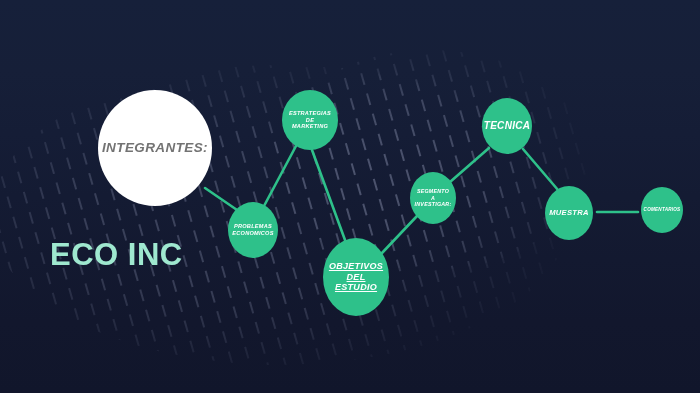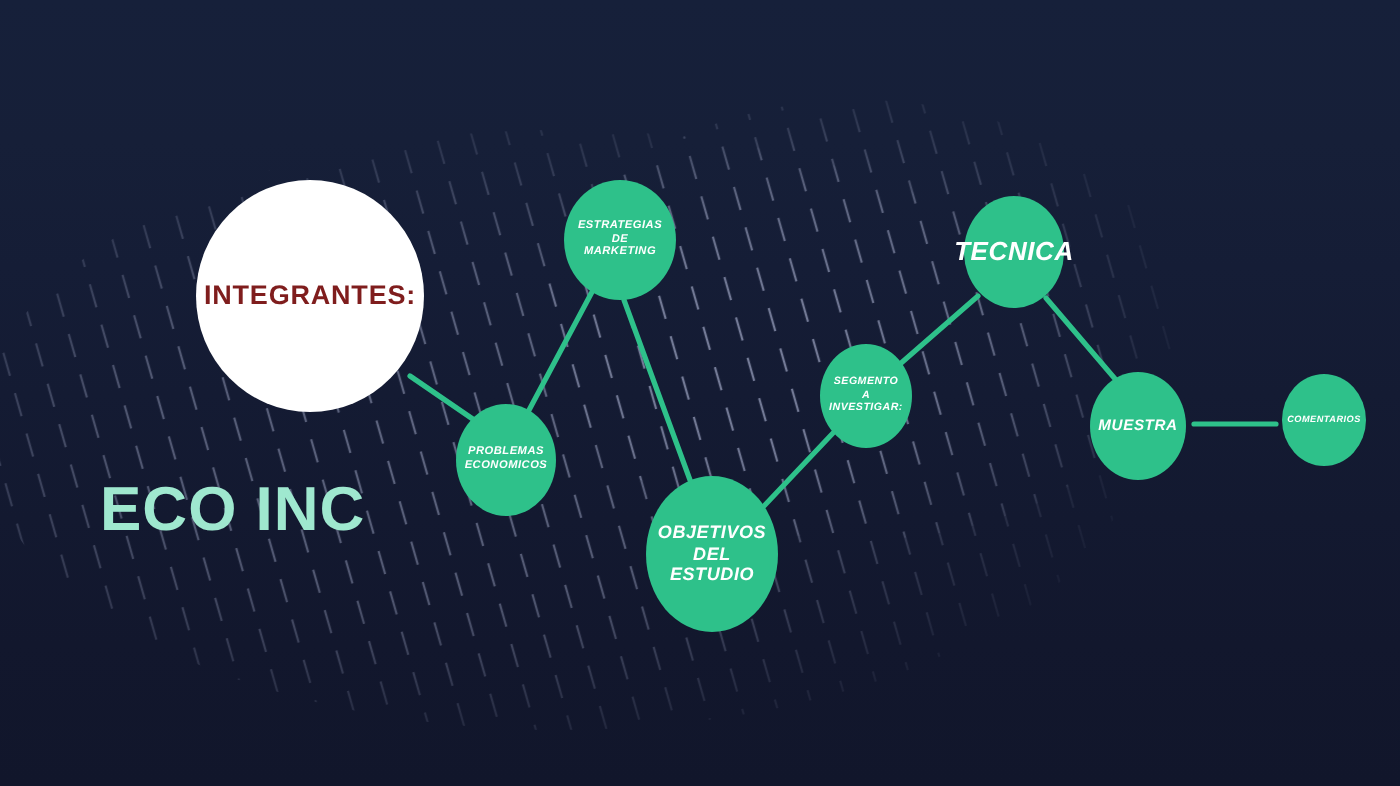--- a/index.html
+++ b/index.html
@@ -57,37 +57,38 @@
     line-height: 1.22;
   }
   .node-green {
     background: #2ec18a;
     color: #ffffff;
     font-style: italic;
     font-weight: 700;
   }
   .node-white {
     background: #ffffff;
-    color: #7f1d1d;
+    color: #737373;
+    font-style: italic;
     font-weight: 700;
   }
   .node-label {
     display: block;
     padding: 0 4px;
     white-space: pre-line;
   }
 
   
   #node-integrantes { left: 98px;  top: 90px;  width: 114px; height: 116px; font-size: 13.5px; letter-spacing: 0.4px; }
   #node-estrategias { left: 282px; top: 90px;  width: 56px;  height: 60px;  font-size: 5.6px;  letter-spacing: 0.25px; }
   #node-problemas   { left: 228px; top: 202px; width: 50px;  height: 56px;  font-size: 5.6px;  letter-spacing: 0.25px; }
   #node-objetivos   { left: 323px; top: 297px; width: 66px;  height: 0; }
-  #node-objetivos   { left: 323px; top: 238px; width: 66px;  height: 78px;  font-size: 9px;   letter-spacing: 0.3px; }
+  #node-objetivos   { left: 323px; top: 238px; width: 66px;  height: 78px;  font-size: 9px;   letter-spacing: 0.3px; text-decoration: underline; }
   #node-segmento    { left: 410px; top: 172px; width: 46px;  height: 52px;  font-size: 5.3px;  letter-spacing: 0.25px; }
-  #node-tecnica     { left: 482px; top: 98px;  width: 50px;  height: 56px;  font-size: 13px;  letter-spacing: 0.3px; }
+  #node-tecnica     { left: 482px; top: 98px;  width: 50px;  height: 56px;  font-size: 10px;  letter-spacing: 0.3px; }
   #node-muestra     { left: 545px; top: 186px; width: 48px;  height: 54px;  font-size: 7.6px;  letter-spacing: 0.3px; font-style: italic; }
   #node-comentarios { left: 641px; top: 187px; width: 42px;  height: 46px;  font-size: 4.6px;  letter-spacing: 0.25px; }
 </style>
 </head>
 <body>
 
 <div id="canvas">
 
   <svg id="texture-layer" width="700" height="393" viewBox="0 0 700 393">
     <defs>

